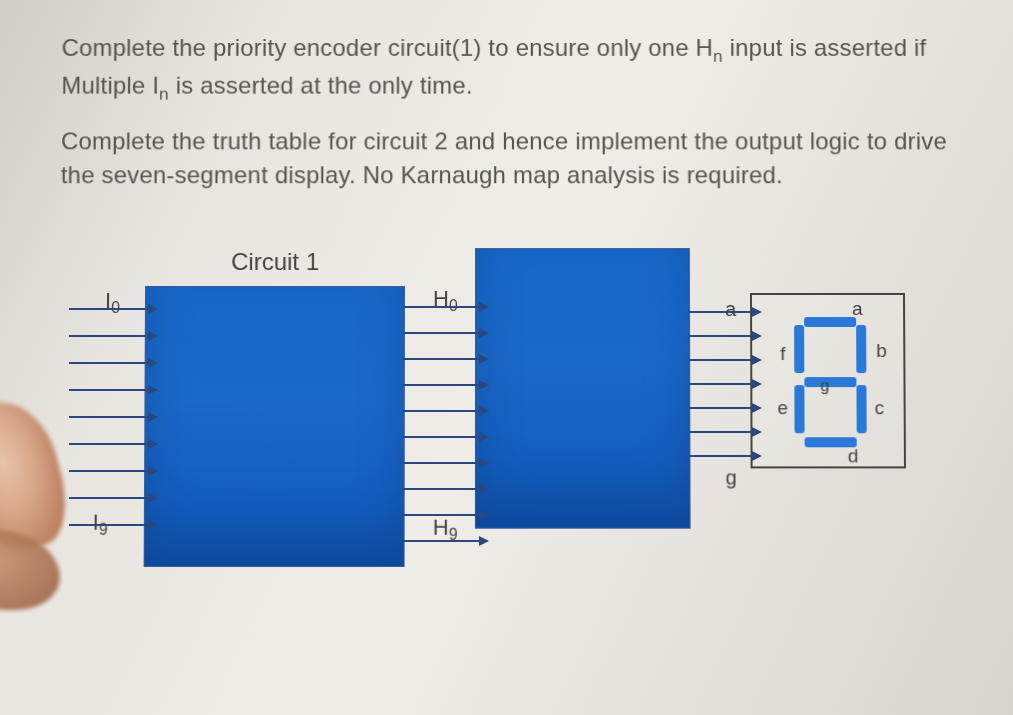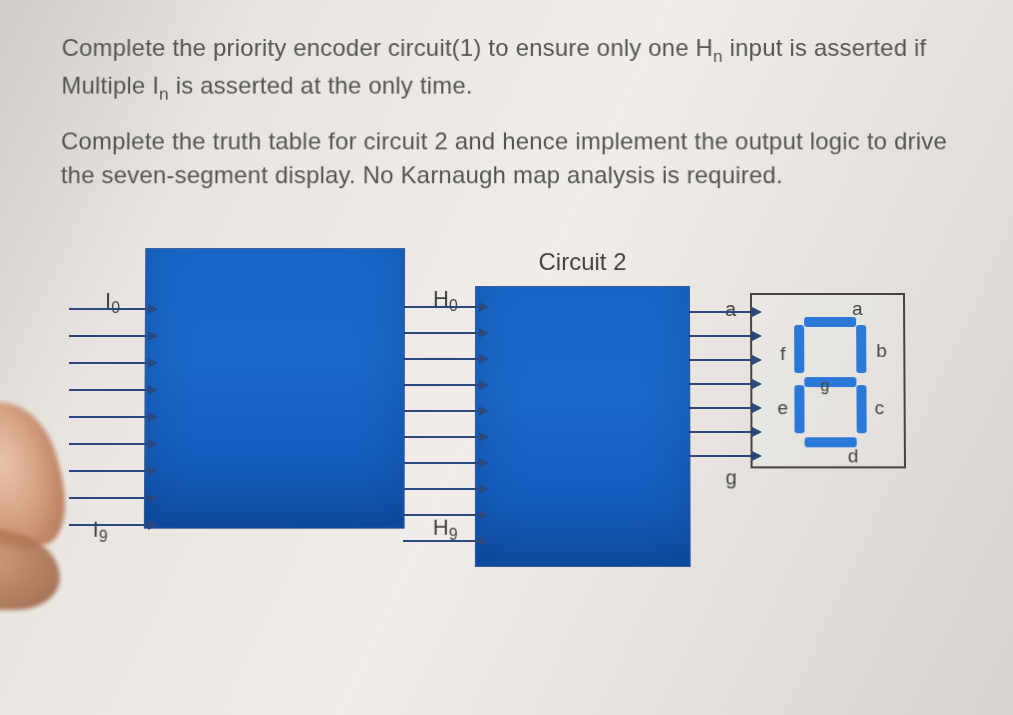--- a/index.html
+++ b/index.html
@@ -126,30 +126,30 @@
 
   <p class="para">
     <span>Complete the priority encoder circuit(1) to ensure only one H</span><span class="sub">n</span><span> input is asserted if Multiple I</span><span class="sub">n</span><span> is asserted at the only time.</span>
   </p>
 
   <p class="para">Complete the truth table for circuit 2 and hence implement the output logic to drive the seven-segment display. No Karnaugh map analysis is required.</p>
 
   <div class="diagram">
 
     <div class="circuit-wrap" style="position:relative;">
+      <div class="circuit-title" style="margin-left:85px; width:260px;">Circuit 1</div>
       <div class="circuit-box c1"></div>
 
       <div>
         <span class="label" style="left:45px; top:40px;"><span>I</span><span class="sub">0</span></span>
-        <span class="label" style="left:34px; top:268px;"><span>I</span><span class="sub">9</span></span>
+        <span class="label" style="left:34px; top:261px;"><span>I</span><span class="sub">9</span></span>
       </div>
     </div>
 
     <div class="circuit-wrap" style="position:relative;">
-      <div class="circuit-title" style="margin-left:70px; width:215px;">Circuit 2</div>
       <div class="circuit-box c2"></div>
 
       <span class="label" style="left:28px; top:38px;"><span>H</span><span class="sub">0</span></span>
       <span class="label" style="left:28px; top:266px;"><span>H</span><span class="sub">9</span></span>
     </div>
 
     <div class="circuit-wrap" style="position:relative;">
       <span class="label" style="left:35px; top:50px; font-size:20px;">a</span>
       <span class="label" style="left:35px; top:218px; font-size:20px;">g</span>
 

